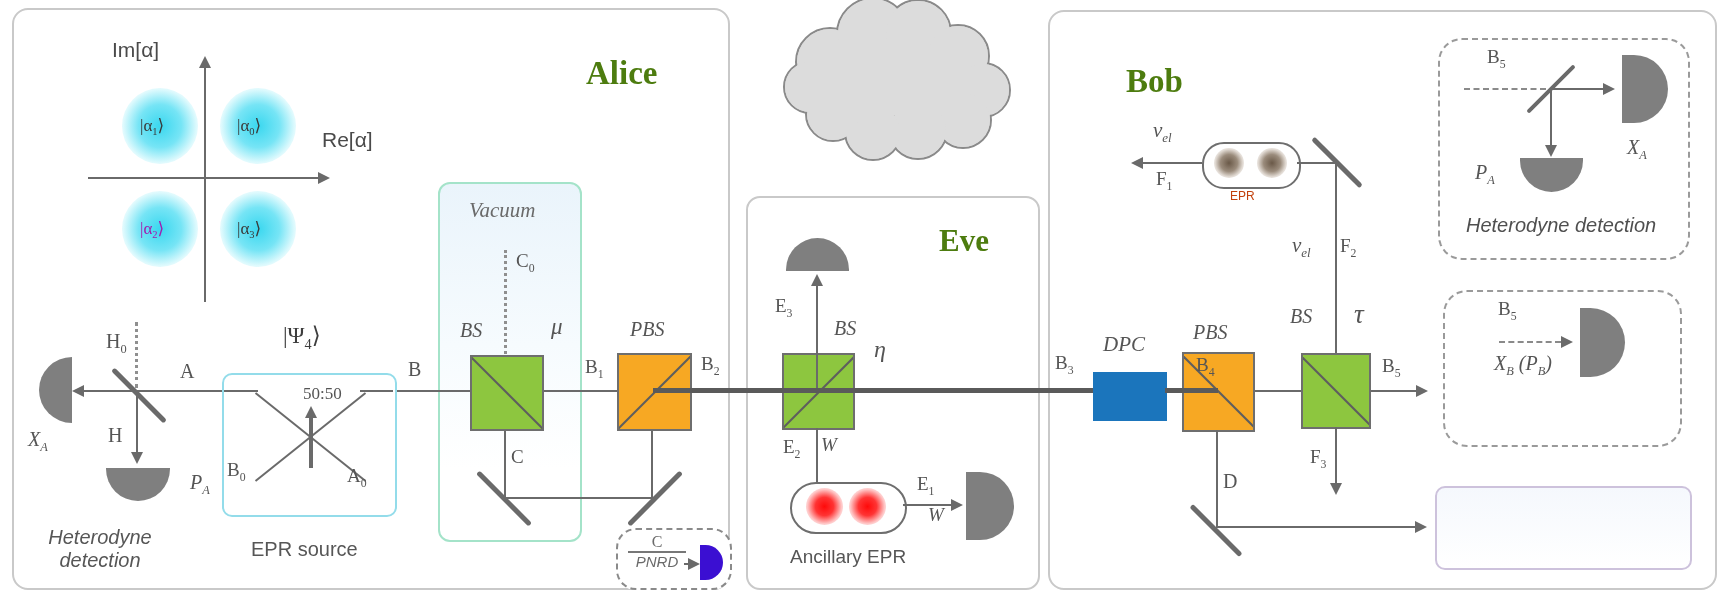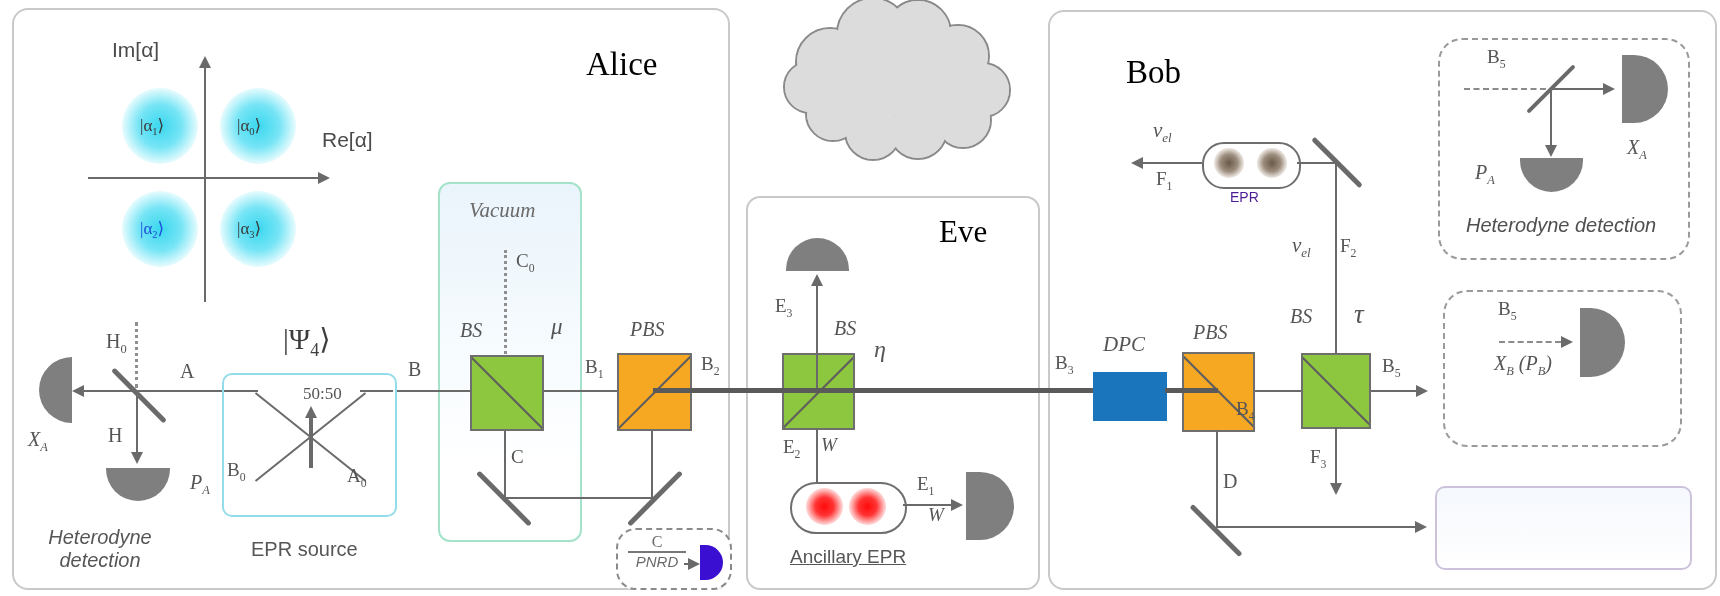--- a/index.html
+++ b/index.html
@@ -24,21 +24,21 @@
   .blob-red{background:radial-gradient(circle,rgba(255,10,10,1) 0%,rgba(255,30,30,0.9) 35%,rgba(255,110,110,0.4) 65%,rgba(255,255,255,0) 85%);}
   .blob-brown{background:radial-gradient(circle,rgba(98,80,62,0.95) 0%,rgba(121,101,80,0.75) 40%,rgba(170,150,130,0.35) 65%,rgba(255,255,255,0) 85%);}
   .ah{position:absolute;width:0;height:0;}
   .ah-r{border-top:6px solid transparent;border-bottom:6px solid transparent;border-left:12px solid #6a6a6a;}
   .ah-l{border-top:6px solid transparent;border-bottom:6px solid transparent;border-right:12px solid #6a6a6a;}
   .ah-u{border-left:6px solid transparent;border-right:6px solid transparent;border-bottom:12px solid #6a6a6a;}
   .ah-d{border-left:6px solid transparent;border-right:6px solid transparent;border-top:12px solid #6a6a6a;}
   .lbl{position:absolute;color:#555;white-space:nowrap;font-size:19px;}
   .sans{font-family:"Liberation Sans",sans-serif;}
   .it{font-style:italic;}
-  .title{font-weight:normal;color:#000000;font-size:33px;}
+  .title{font-weight:bold;color:#4d7c0f;font-size:33px;margin-top:9px;}
   sub{font-size:62%;}
 </style>
 </head>
 <body>
 
 <div id="stage">
 
   <div class="panel" style="left:12px;top:8px;width:714px;height:578px;"></div>
   <div class="panel" style="left:746px;top:196px;width:290px;height:390px;border-radius:14px;"></div>
   <div class="panel" style="left:1048px;top:10px;width:665px;height:576px;"></div>
@@ -181,34 +181,34 @@
   <div class="det" style="left:1580px;top:308px;width:45px;height:69px;border-radius:0 40px 40px 0;"></div>
 
   <div class="lbl title" style="left:586px;top:46px;">Alice</div>
   <div class="lbl title" style="left:939px;top:214px;font-size:31px;">Eve</div>
   <div class="lbl title" style="left:1126px;top:54px;">Bob</div>
 
   <div class="lbl sans" style="left:112px;top:38px;font-size:21px;color:#4a4a4a;">Im[α]</div>
   <div class="lbl sans" style="left:322px;top:128px;font-size:21px;color:#4a4a4a;">Re[α]</div>
   <div class="lbl" style="left:140px;top:115px;font-size:17px;color:#3a3a3a;">|α<sub>1</sub>⟩</div>
   <div class="lbl" style="left:237px;top:115px;font-size:17px;color:#3a3a3a;">|α<sub>0</sub>⟩</div>
-  <div class="lbl" style="left:140px;top:218px;font-size:17px;color:#1d4ed8;">|α<sub>2</sub>⟩</div>
+  <div class="lbl" style="left:140px;top:218px;font-size:17px;color:#a21caf;">|α<sub>2</sub>⟩</div>
   <div class="lbl" style="left:237px;top:218px;font-size:17px;color:#3a3a3a;">|α<sub>3</sub>⟩</div>
 
   <div class="lbl" style="left:106px;top:330px;font-size:20px;">H<sub>0</sub></div>
   <div class="lbl" style="left:180px;top:360px;font-size:20px;">A</div>
   <div class="lbl" style="left:108px;top:424px;font-size:20px;">H</div>
   <div class="lbl it" style="left:28px;top:428px;font-size:20px;">X<sub>A</sub></div>
   <div class="lbl it" style="left:190px;top:471px;font-size:20px;">P<sub>A</sub></div>
   <div class="abs sans it" style="left:40px;top:526px;width:120px;text-align:center;font-size:20px;color:#565656;">
     <span style="display:block;">Heterodyne</span>
     <span style="display:block;">detection</span>
   </div>
 
-  <div class="lbl" style="left:283px;top:322px;font-size:29px;color:#3d3d3d;">|Ψ<sub>4</sub>⟩</div>
+  <div class="lbl" style="left:283px;top:322px;font-size:23px;color:#3d3d3d;">|Ψ<sub>4</sub>⟩</div>
   <div class="lbl" style="left:303px;top:384px;font-size:17px;">50:50</div>
   <div class="lbl" style="left:227px;top:459px;">B<sub>0</sub></div>
   <div class="lbl" style="left:347px;top:465px;">A<sub>0</sub></div>
   <div class="lbl sans" style="left:251px;top:538px;font-size:20px;color:#565656;">EPR source</div>
   <div class="lbl" style="left:408px;top:358px;font-size:20px;">B</div>
 
   <div class="lbl it" style="left:469px;top:198px;font-size:21px;color:#6a6a6a;">Vacuum</div>
   <div class="lbl" style="left:516px;top:250px;">C<sub>0</sub></div>
   <div class="lbl it" style="left:460px;top:319px;font-size:20px;">BS</div>
   <div class="lbl it" style="left:551px;top:314px;font-size:23px;">μ</div>
@@ -218,31 +218,31 @@
   <div class="lbl" style="left:511px;top:446px;">C</div>
 
 
   <div class="lbl" style="left:775px;top:295px;">E<sub>3</sub></div>
   <div class="lbl it" style="left:834px;top:317px;font-size:20px;">BS</div>
   <div class="lbl it" style="left:874px;top:336px;font-size:24px;">η</div>
   <div class="lbl" style="left:783px;top:436px;">E<sub>2</sub></div>
   <div class="lbl it" style="left:821px;top:434px;">W</div>
   <div class="lbl" style="left:917px;top:473px;">E<sub>1</sub></div>
   <div class="lbl it" style="left:928px;top:504px;">W</div>
-  <div class="lbl sans" style="left:790px;top:546px;font-size:19px;color:#565656;text-decoration:underline;">Ancillary EPR</div>
+  <div class="lbl sans" style="left:790px;top:546px;font-size:19px;color:#565656;">Ancillary EPR</div>
 
   <div class="lbl it" style="left:1153px;top:118px;font-size:21px;">v<sub>el</sub></div>
   <div class="lbl" style="left:1156px;top:168px;">F<sub>1</sub></div>
-  <div class="lbl sans" style="left:1230px;top:189px;font-size:14px;color:#4c1d95;">EPR</div>
+  <div class="lbl sans" style="left:1230px;top:189px;font-size:12px;color:#c2410c;">EPR</div>
   <div class="lbl it" style="left:1292px;top:233px;font-size:21px;">v<sub>el</sub></div>
   <div class="lbl" style="left:1340px;top:235px;">F<sub>2</sub></div>
   <div class="lbl it" style="left:1290px;top:305px;font-size:20px;">BS</div>
   <div class="lbl it" style="left:1354px;top:299px;font-size:27px;">τ</div>
   <div class="lbl" style="left:1055px;top:352px;">B<sub>3</sub></div>
-  <div class="lbl" style="left:1236px;top:354px;margin-top:44px;">B<sub>4</sub></div>
+  <div class="lbl" style="left:1196px;top:354px;">B<sub>4</sub></div>
   <div class="lbl" style="left:1382px;top:355px;">B<sub>5</sub></div>
   <div class="lbl it" style="left:1103px;top:332px;font-size:21px;">DPC</div>
   <div class="lbl it" style="left:1193px;top:321px;font-size:20px;">PBS</div>
   <div class="lbl" style="left:1310px;top:446px;">F<sub>3</sub></div>
   <div class="lbl" style="left:1223px;top:470px;font-size:20px;">D</div>
 
 
   <div class="lbl" style="left:1487px;top:46px;">B<sub>5</sub></div>
   <div class="lbl it" style="left:1627px;top:136px;font-size:20px;">X<sub>A</sub></div>
   <div class="lbl it" style="left:1475px;top:161px;font-size:20px;">P<sub>A</sub></div>

